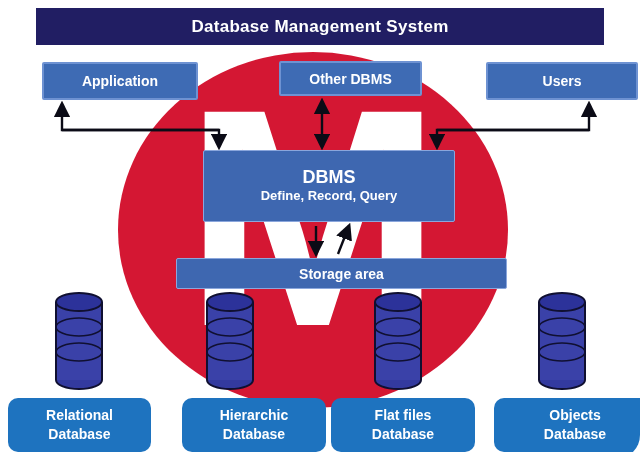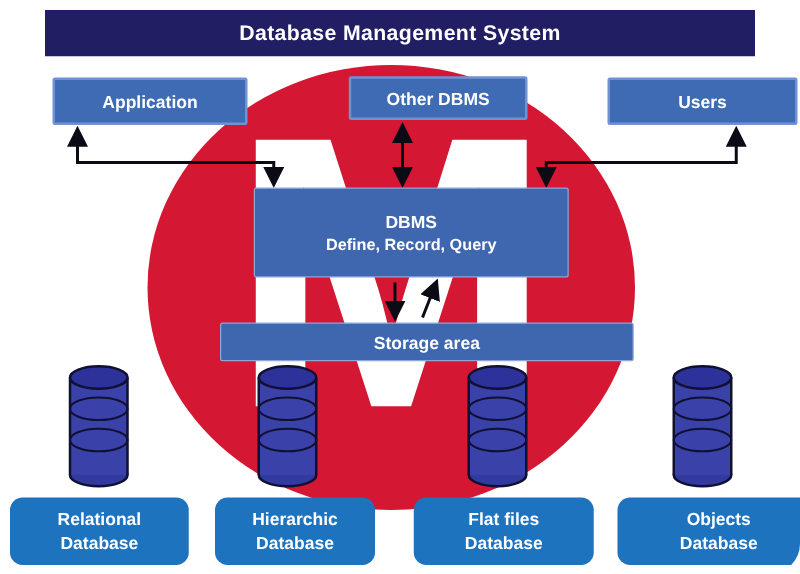--- a/index.html
+++ b/index.html
@@ -28,37 +28,37 @@
   }
   .node.application{left:14px;top:62px;width:156px;height:38px;}
   .node.other-dbms{left:251px;top:61px;width:143px;height:35px;}
   .node.users{left:458px;top:62px;width:152px;height:38px;}
   .dbms-box{
     position:absolute;left:203px;top:150px;width:252px;height:72px;z-index:3;
     background:#3e67b0;border:1px solid #8aa6dc;box-sizing:border-box;
     color:#ffffff;display:flex;flex-direction:column;align-items:center;justify-content:center;
     text-align:center;border-radius:2px;
   }
-  .dbms-box .t1{font-size:14px;font-weight:700;line-height:19px;}
+  .dbms-box .t1{font-size:18px;font-weight:700;line-height:19px;}
   .dbms-box .t2{font-size:13px;font-weight:600;line-height:18px;}
   .storage-box{
     position:absolute;left:176px;top:258px;width:331px;height:31px;z-index:3;
     background:#3e67b0;border:1px solid #8aa6dc;box-sizing:border-box;border-radius:2px;
     color:#ffffff;display:flex;align-items:center;justify-content:center;
     font-size:14px;font-weight:700;
   }
   
   .db-box{
     position:absolute;top:398px;height:54px;z-index:3;
     background:#1e73bf;border-radius:10px;color:#ffffff;
     display:flex;flex-direction:column;align-items:center;justify-content:center;
     font-size:14px;font-weight:700;line-height:19px;text-align:center;
   }
   .db-box.b0{left:8px;width:143px;}
-  .db-box.b1{left:172px;width:128px;}
+  .db-box.b1{left:182px;width:144px;}
   .db-box.b2{left:331px;width:144px;}
   .db-box.b3{left:494px;width:162px;}
 </style>
 </head>
 <body>
 
 <div class="canvas">
 
   <div class="banner">
     <span>Database Management System</span>

